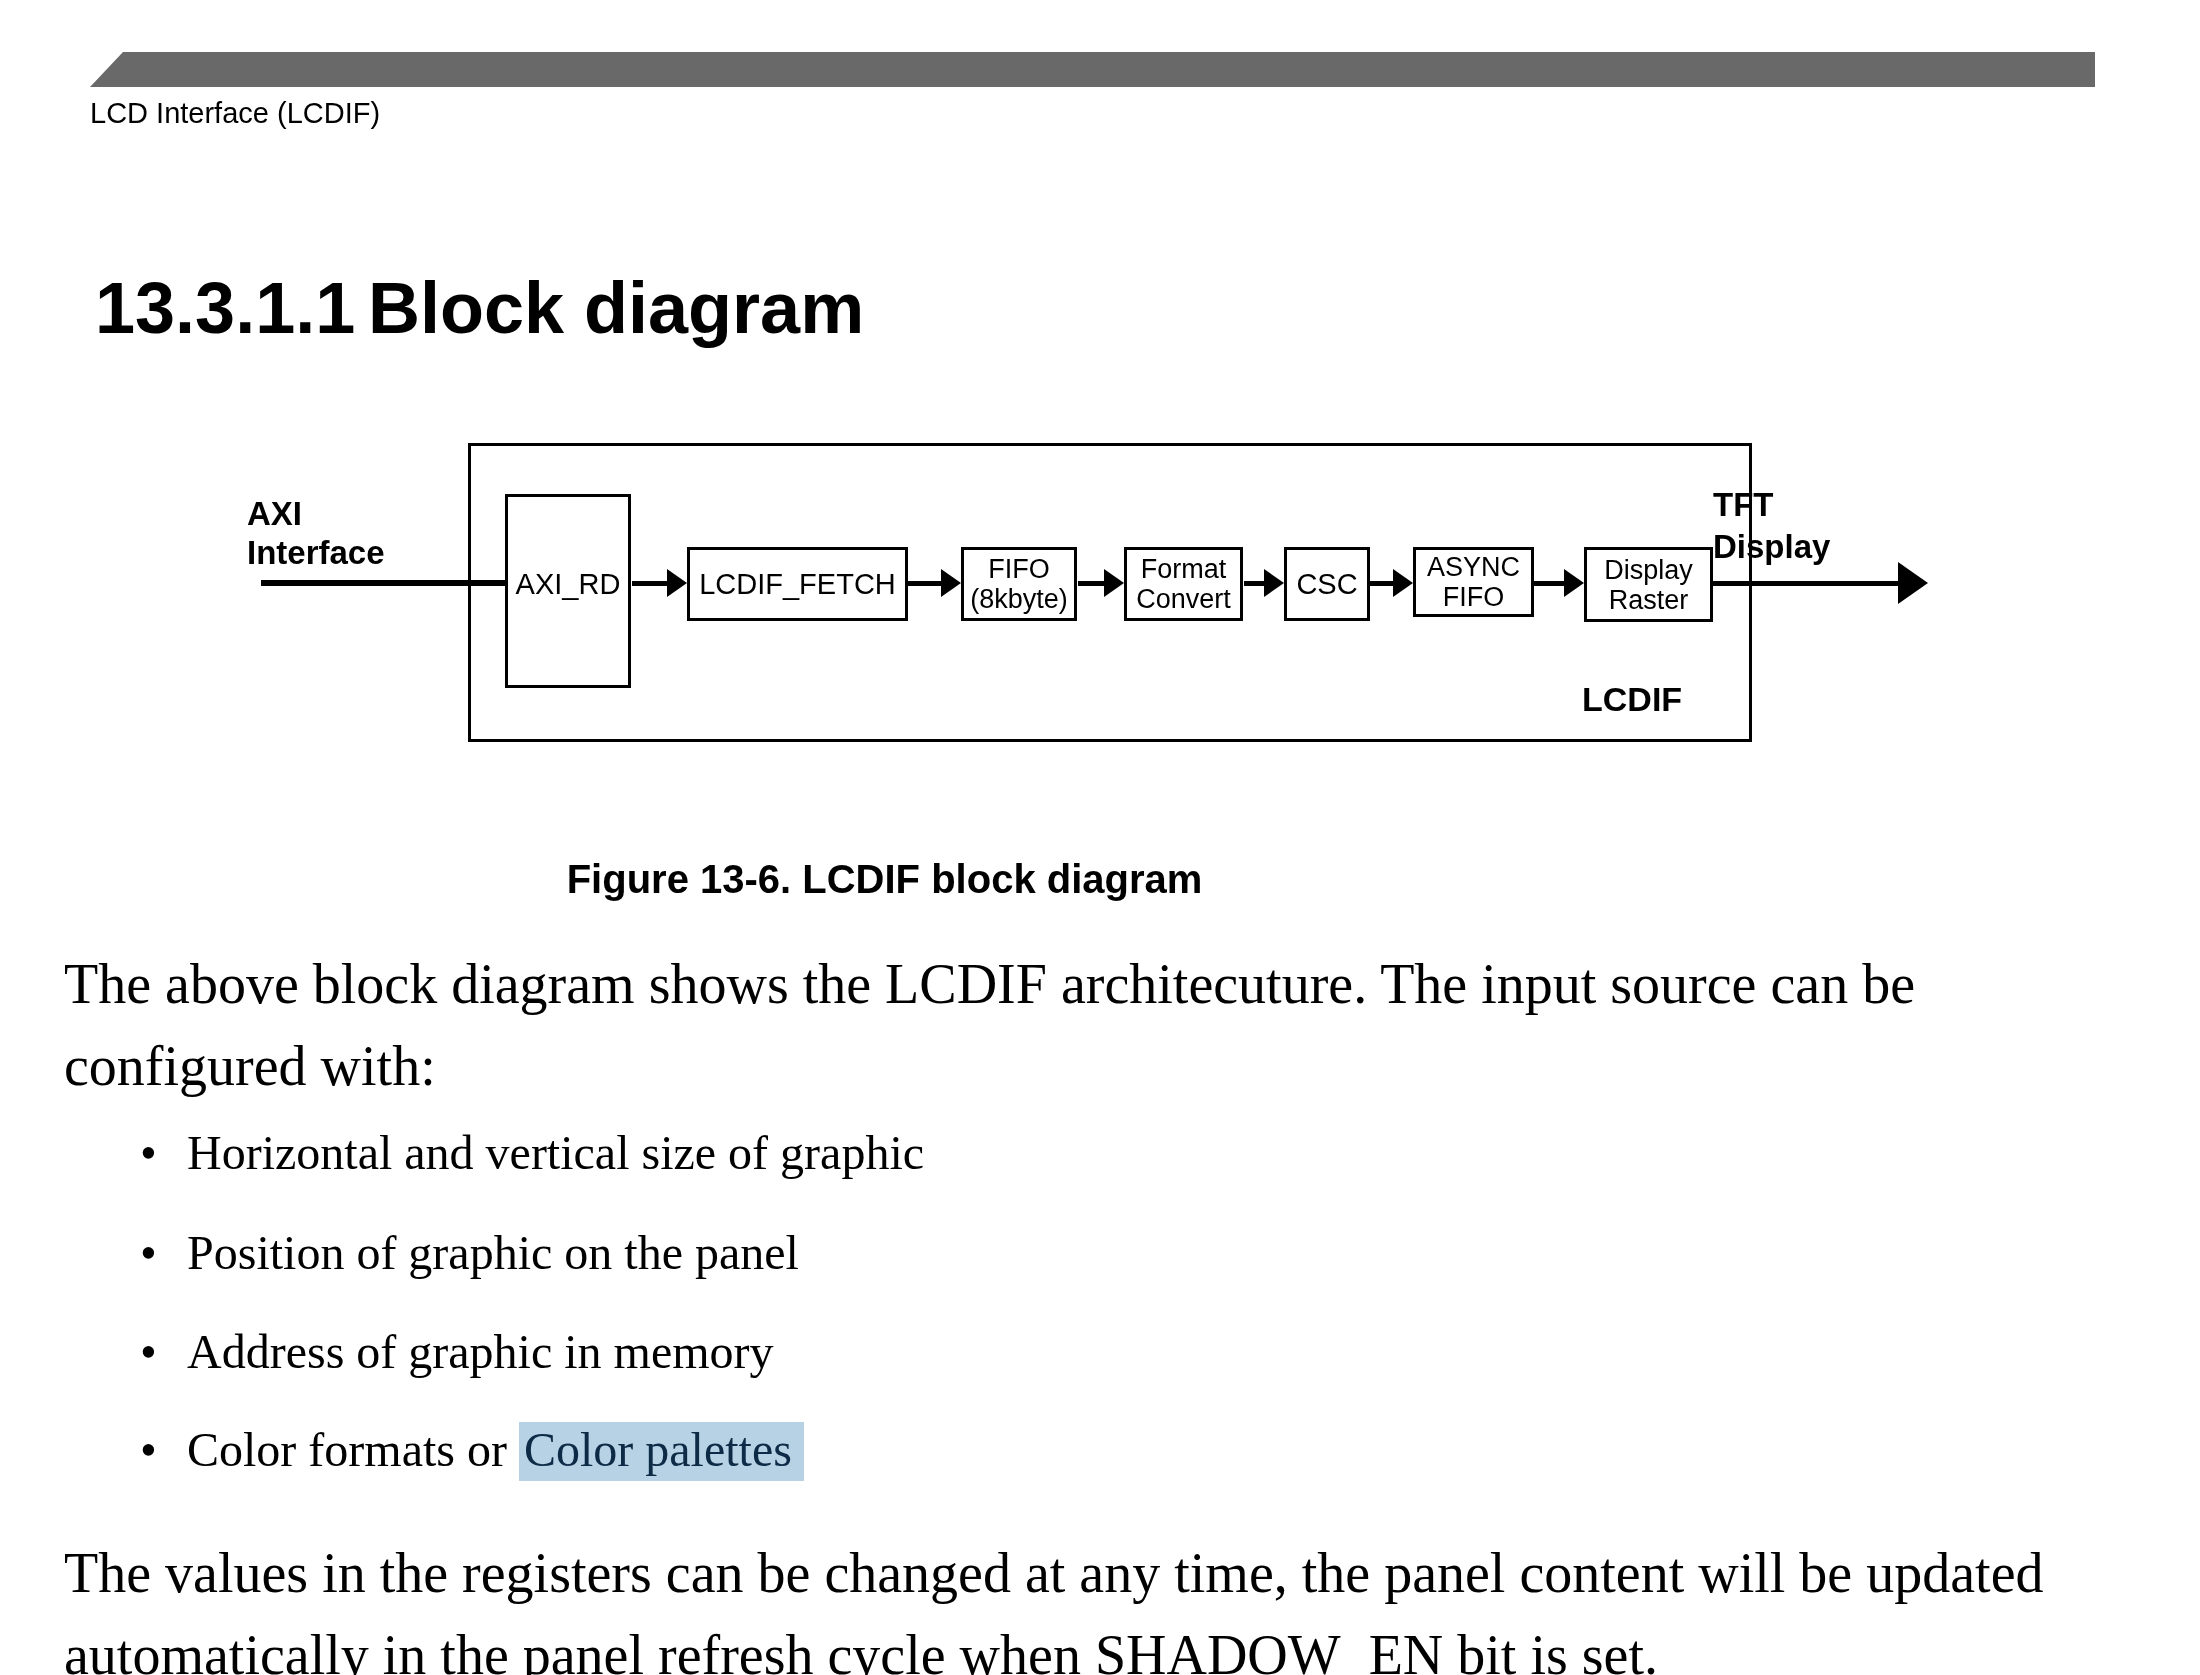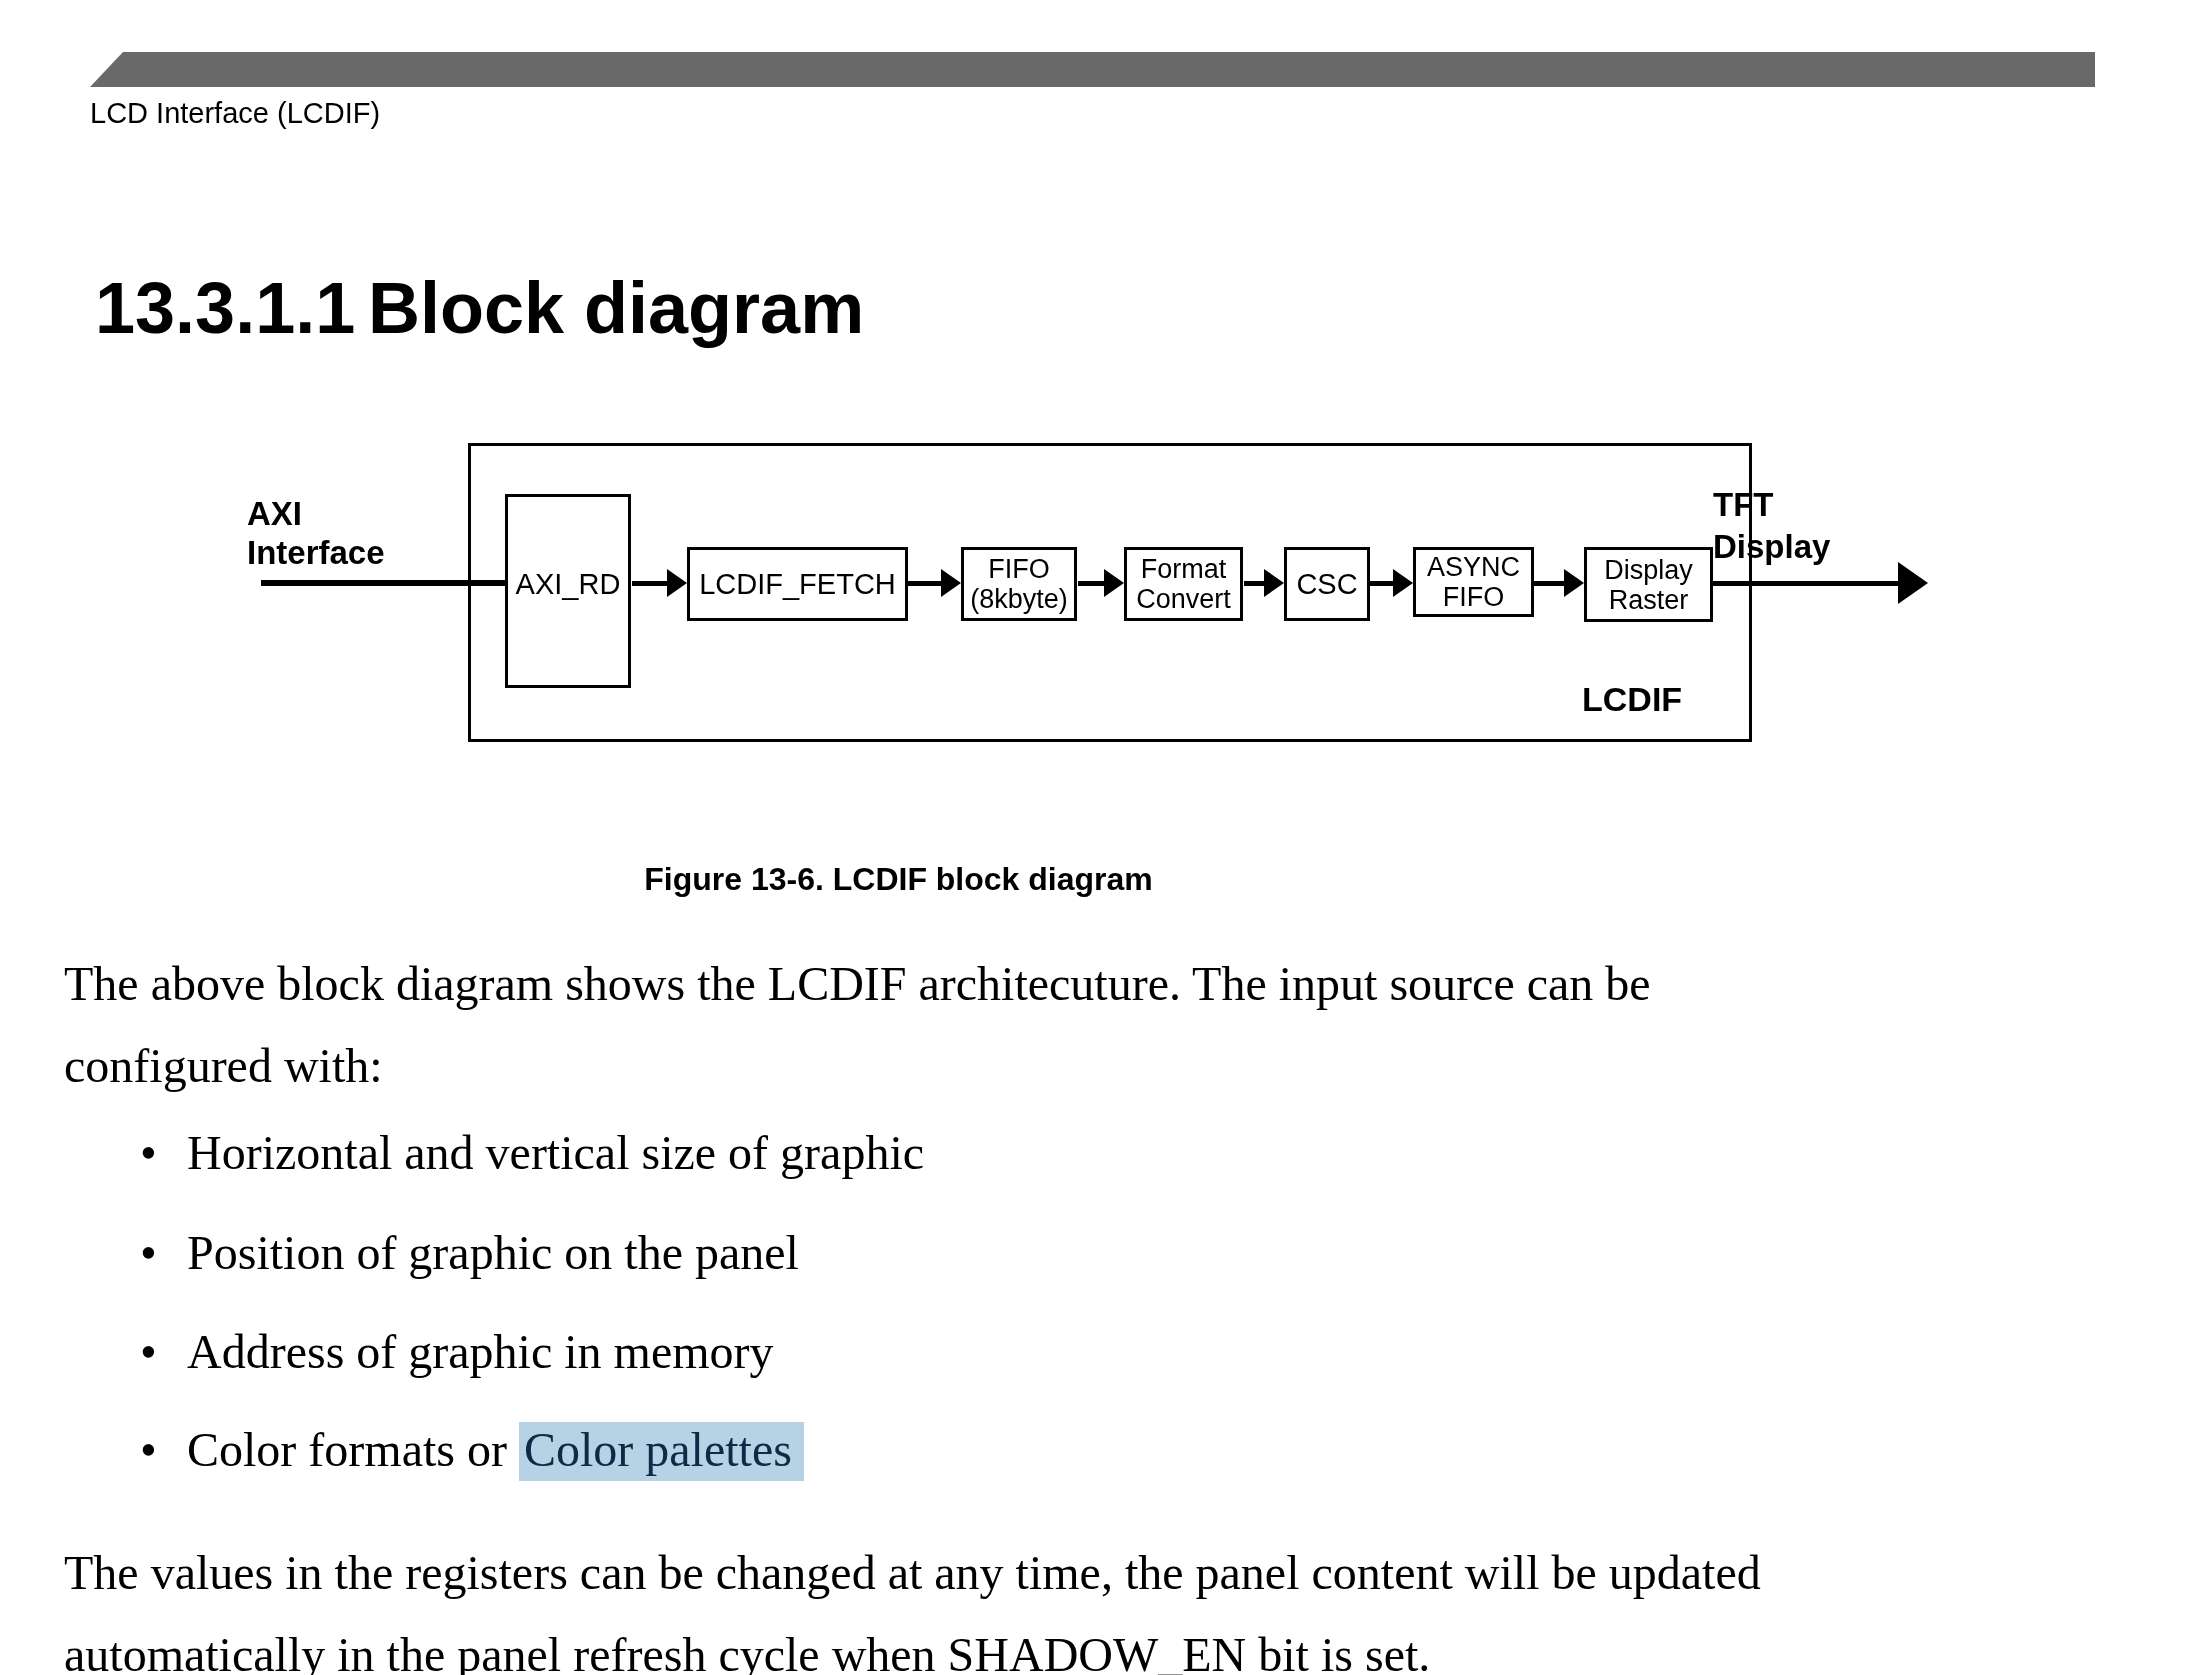--- a/index.html
+++ b/index.html
@@ -43,26 +43,26 @@
     width:0;height:0;top:562px;
     border-top:21px solid transparent;border-bottom:21px solid transparent;
     border-left:30px solid #000;
   }
   .dlabel{
     font-family:"Liberation Sans",sans-serif;font-weight:bold;
     font-size:33px;line-height:39px;text-align:left;white-space:nowrap;
   }
   
   #caption{
-    left:18px;top:856px;width:1761px;text-align:center;
+    left:4px;top:856px;width:1761px;text-align:center;
     font-family:"Liberation Sans",sans-serif;font-weight:bold;
-    font-size:32px;line-height:46px;
+    font-size:40px;line-height:46px;
   }
   
-  .body-par{font-size:48px;line-height:82px;white-space:nowrap;}
+  .body-par{font-size:56px;line-height:82px;white-space:nowrap;}
   .bullet-row{font-size:48px;line-height:62px;white-space:nowrap;}
   .bullet-dot{position:absolute;left:76px;top:0;}
   .bullet-text{position:absolute;left:123px;top:0;}
   .hl{padding:1px 12px 5px 5px;}
 </style>
 </head>
 <body>
 
 <div id="canvas">
 

